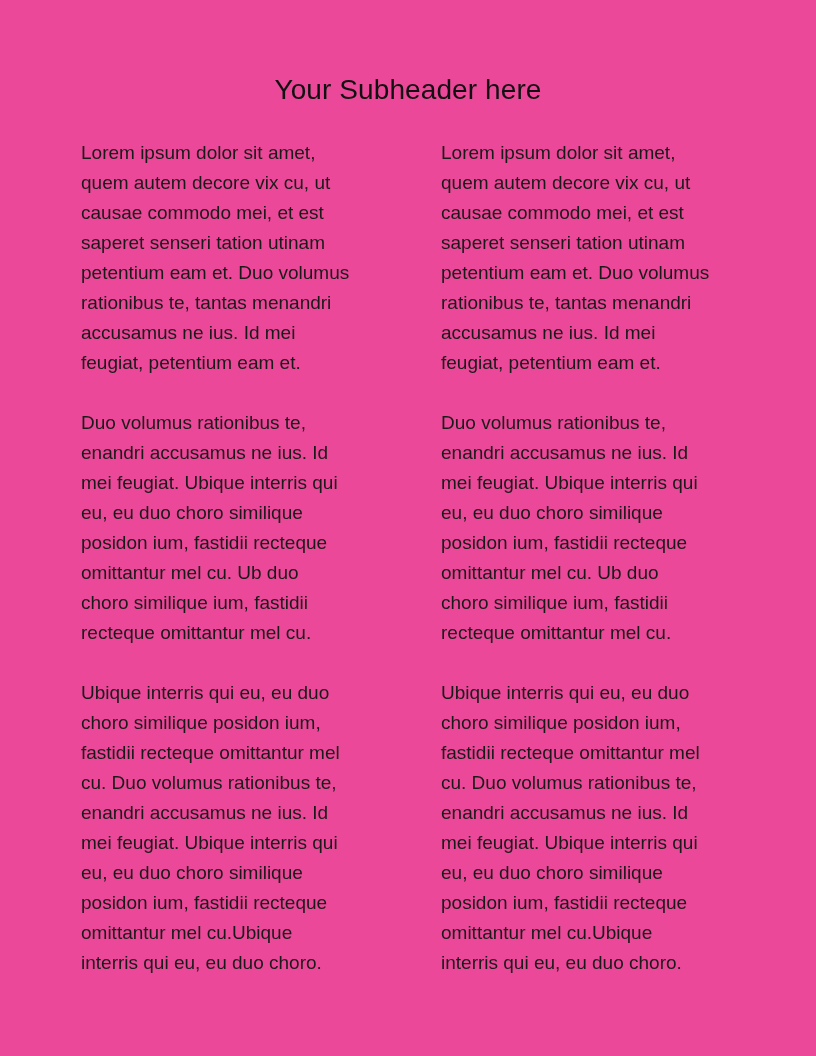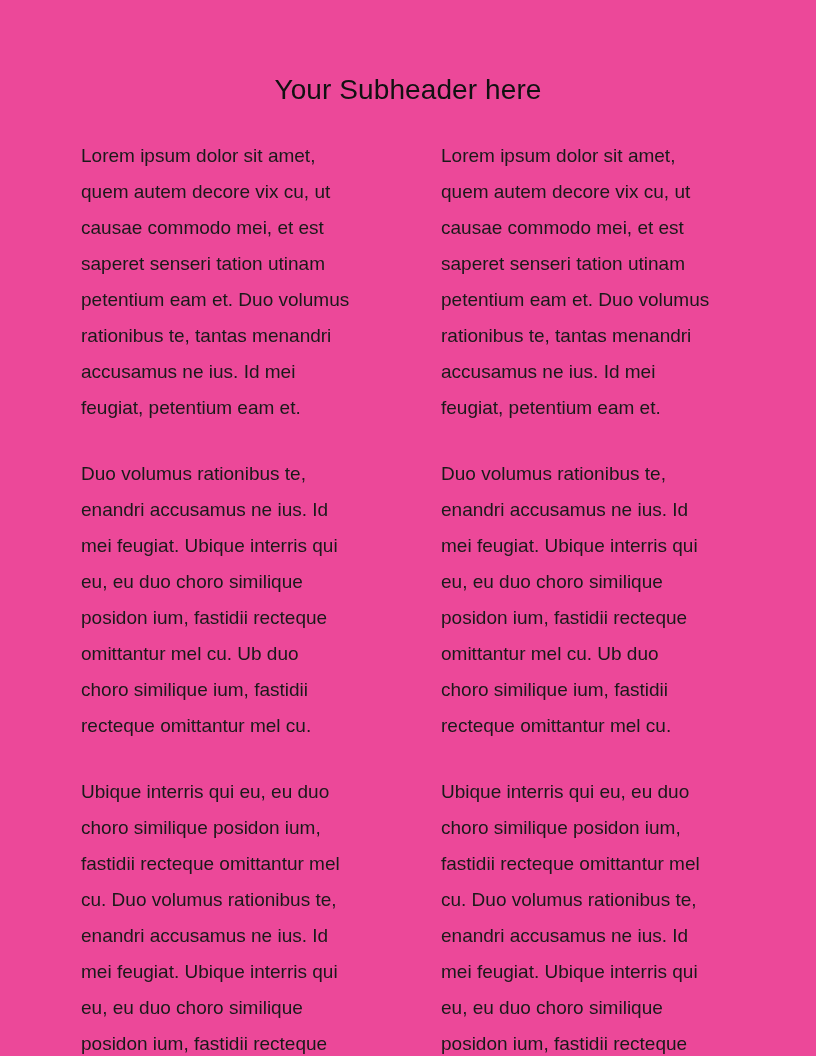--- a/index.html
+++ b/index.html
@@ -44,21 +44,21 @@
     flex-direction: row;
     gap: 60px;
   }
   .column {
     width: 300px;
     flex: 0 0 300px;
   }
   .para {
     margin: 0 0 30px 0;
     font-size: 19px;
-    line-height: 36px;
+    line-height: 30px;
     color: #1a1a1a;
     white-space: pre-line;
     text-align: left;
   }
   .para:last-child {
     margin-bottom: 0;
   }
 </style>
 </head>
 <body>

